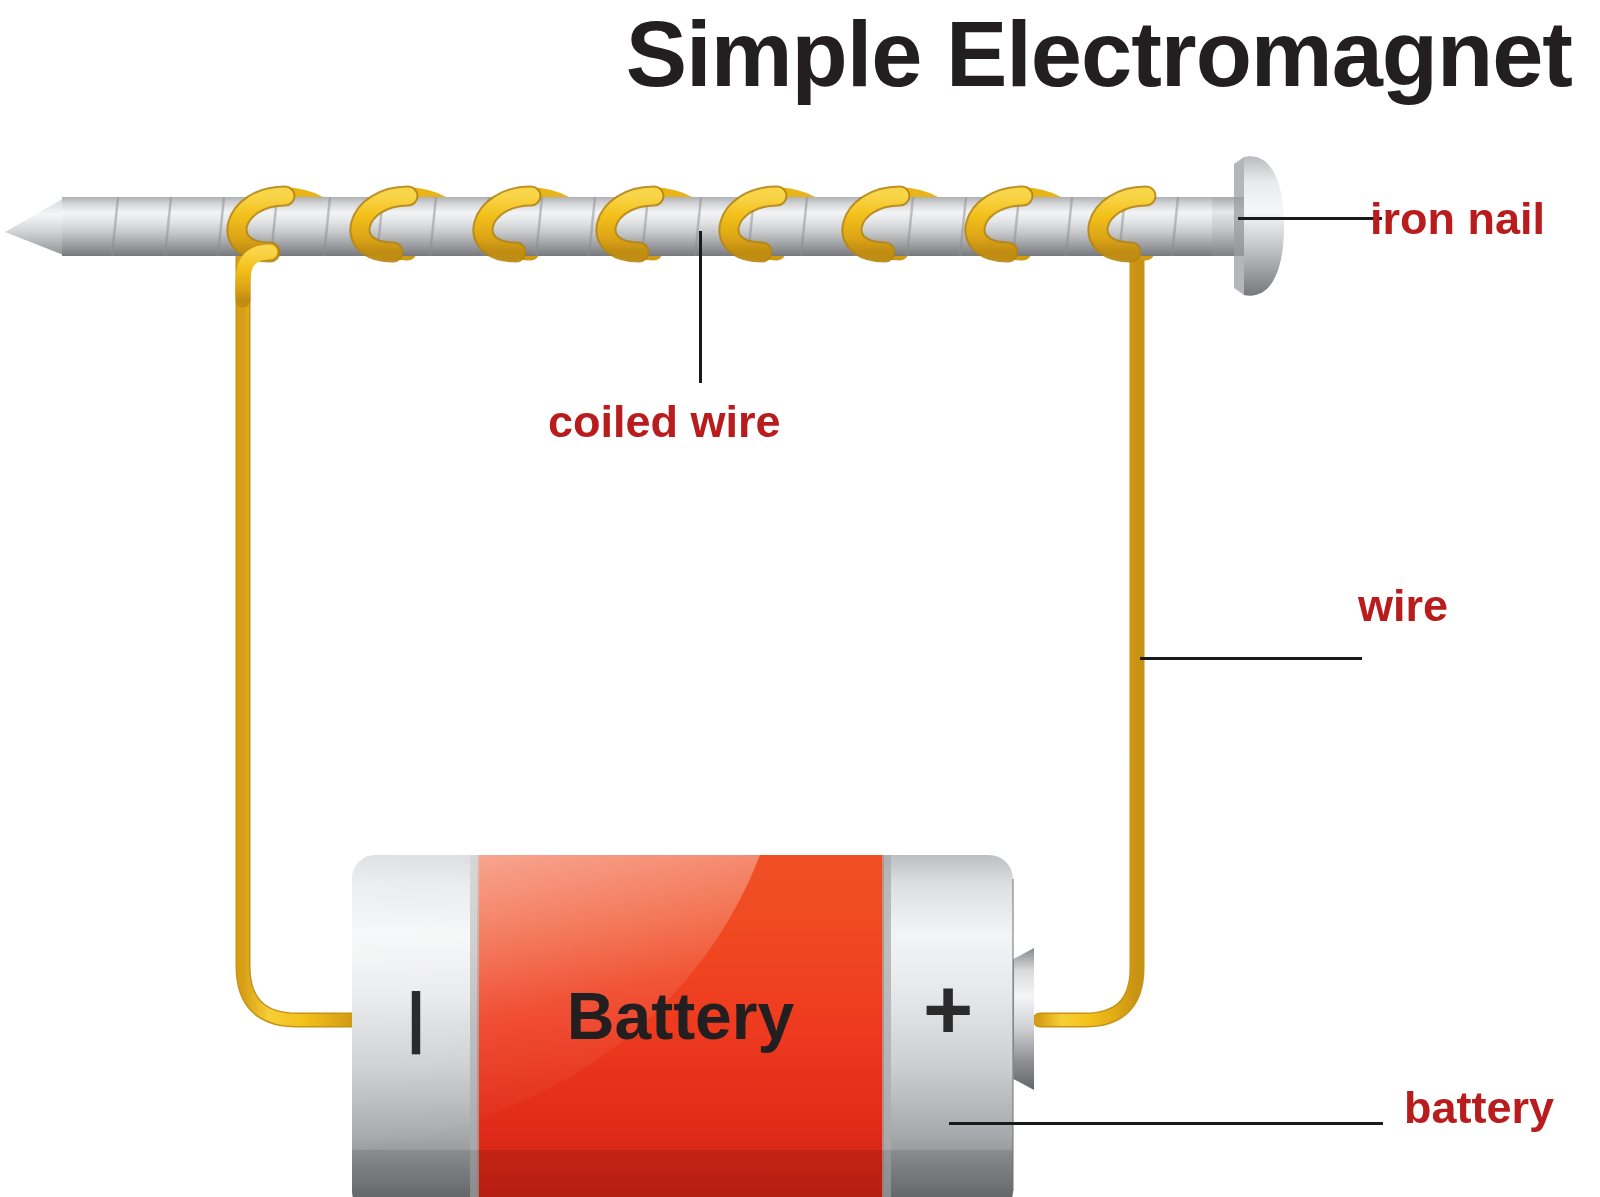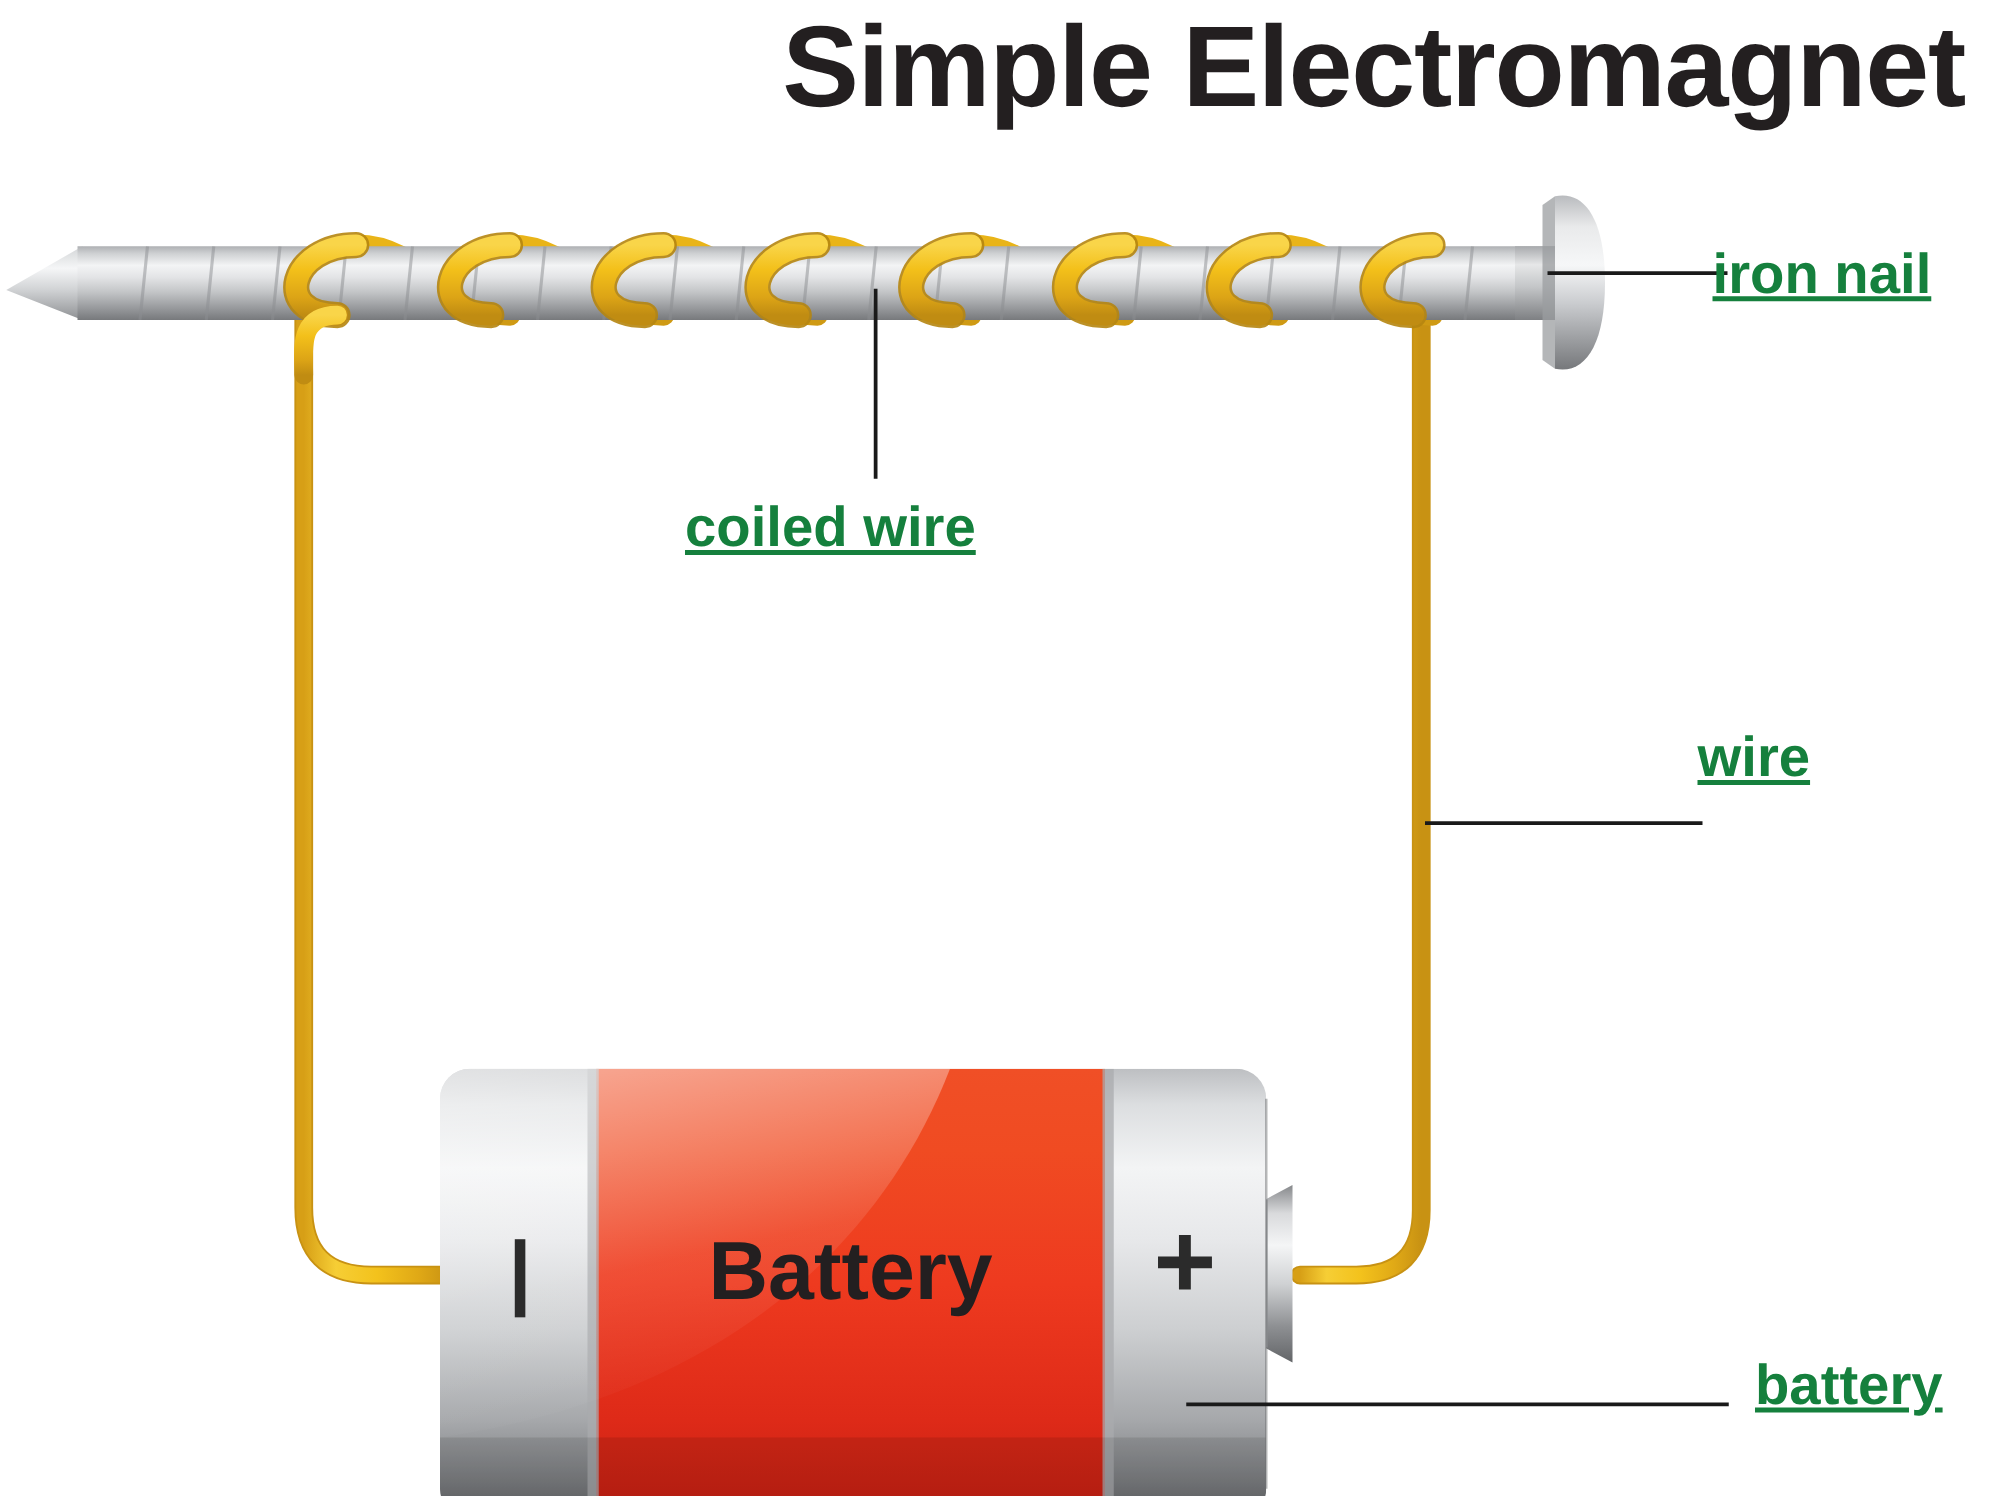--- a/index.html
+++ b/index.html
@@ -26,23 +26,22 @@
     font-size: 92px;
     letter-spacing: -1px;
     color: #231f20;
     white-space: nowrap;
     margin-left: 12px;
   }
   .label {
     position: absolute;
     font-family: "Liberation Sans", sans-serif;
     font-weight: bold;
-    color: #15803d;
+    color: #b91c1c;
     white-space: nowrap;
-    text-decoration: underline;
   }
   #label-iron-nail { left: 1370px; top: 193px; font-size: 45px; }
   #label-coiled-wire { left: 548px; top: 396px; font-size: 45px; }
   #label-wire        { left: 1358px; top: 580px; font-size: 45px; }
   #label-battery     { left: 1404px; top: 1082px; font-size: 45px; }
 
   .leader {
     position: absolute;
     background: #1a1a1a;
   }

